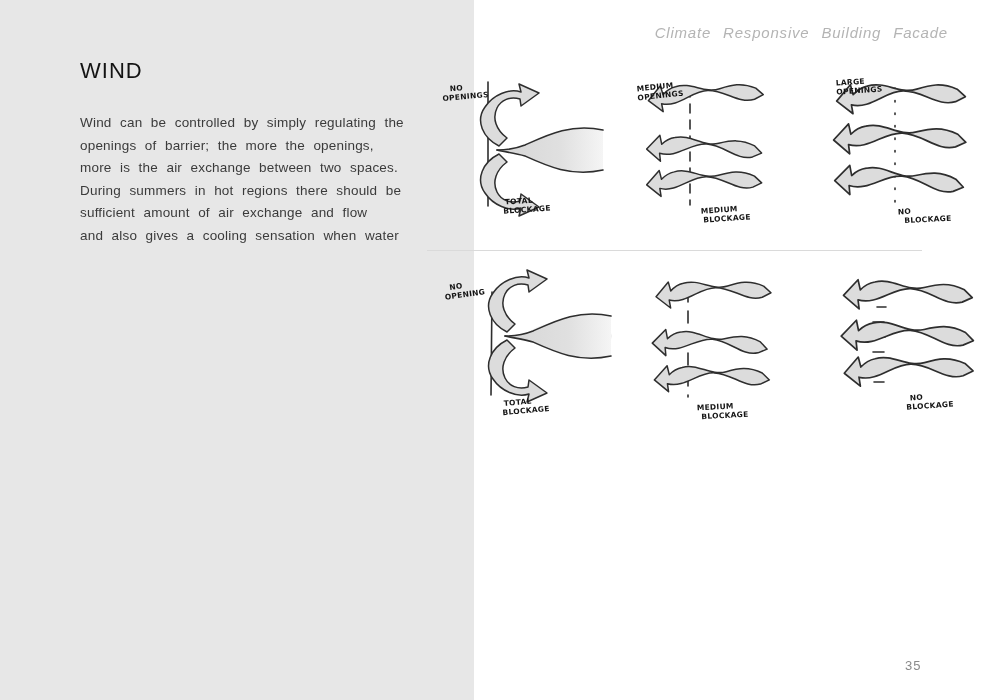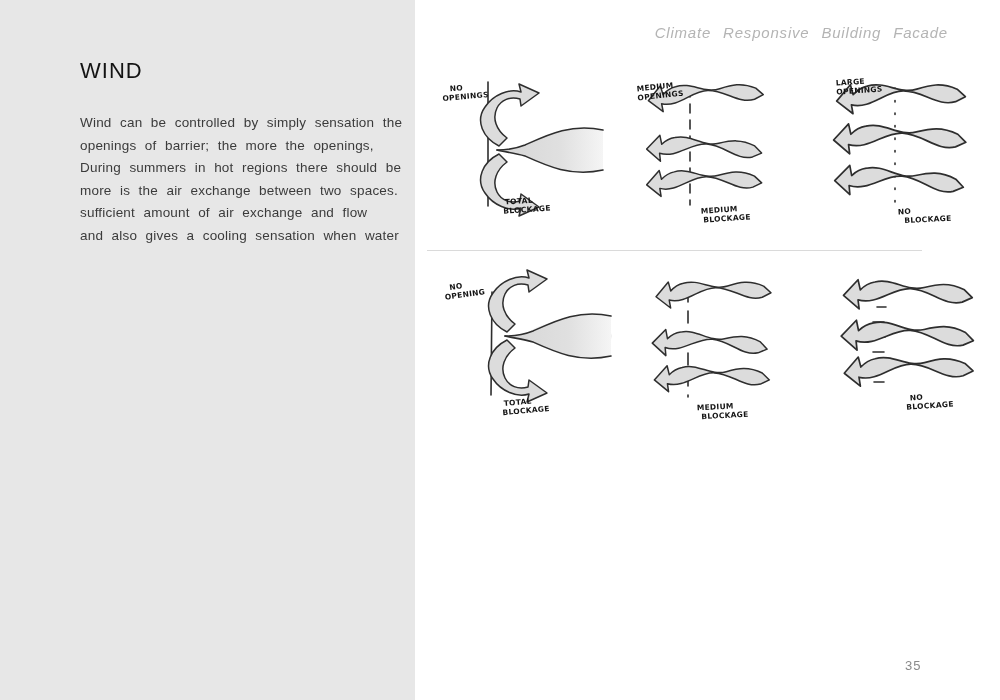--- a/index.html
+++ b/index.html
@@ -1,18 +1,18 @@
 <!DOCTYPE html>
 <html><head>
 <meta charset="utf-8">
 <style>
   html,body{margin:0;padding:0;background:#ffffff;}
   .page{position:relative;width:1000px;height:700px;overflow:hidden;background:#ffffff;
         font-family:"Liberation Sans",sans-serif;}
-  .sidebar{position:absolute;left:0;top:0;width:415px;height:700px;background:#e7e7e7;}
+  .sidebar{position:absolute;left:0;top:0;width:474px;height:700px;background:#e7e7e7;}
   .title{position:absolute;left:80px;top:58px;margin:0;font-size:22px;font-weight:500;
          letter-spacing:1px;color:#141414;}
   .bodytext{position:absolute;left:80px;top:112px;width:332px;font-size:13.5px;
             line-height:22.6px;color:#3b3b3b;word-spacing:4.5px;letter-spacing:.2px;}
   .bodytext .line{display:block;white-space:nowrap;}
   .running-header{position:absolute;top:24px;right:52px;font-size:15px;font-style:italic;
                   color:#b4b4b4;letter-spacing:.8px;word-spacing:7px;}
   .divider{position:absolute;left:427px;top:250px;width:495px;height:1px;background:#dadada;}
   .pagenum{position:absolute;left:905px;top:658px;font-size:13px;color:#8a8a8a;letter-spacing:1px;}
   .sketches{position:absolute;left:415px;top:55px;}
@@ -24,24 +24,24 @@
   .shape{fill:#dcdcdc;stroke:#2e2e2e;stroke-width:1.5;stroke-linejoin:round;}
 </style>
 </head>
 <body>
 
 <div class="page">
 
   <aside class="sidebar">
     <h1 class="title">WIND</h1>
     <div class="bodytext">
-      <span class="line">Wind can be controlled by simply sensation the</span>
+      <span class="line">Wind can be controlled by simply regulating the</span>
       <span class="line">openings of barrier; the more the openings,</span>
+      <span class="line">more is the air exchange between two spaces.</span>
       <span class="line">During summers in hot regions there should be</span>
-      <span class="line">more is the air exchange between two spaces.</span>
       <span class="line">sufficient amount of air exchange and flow</span>
       <span class="line">and also gives a cooling sensation when water</span>
     </div>
   </aside>
 
   <div class="running-header">Climate Responsive Building Facade</div>
   <div class="divider"></div>
 
   <svg class="sketches" width="585" height="390" viewBox="0 0 585 390">
     <defs>

